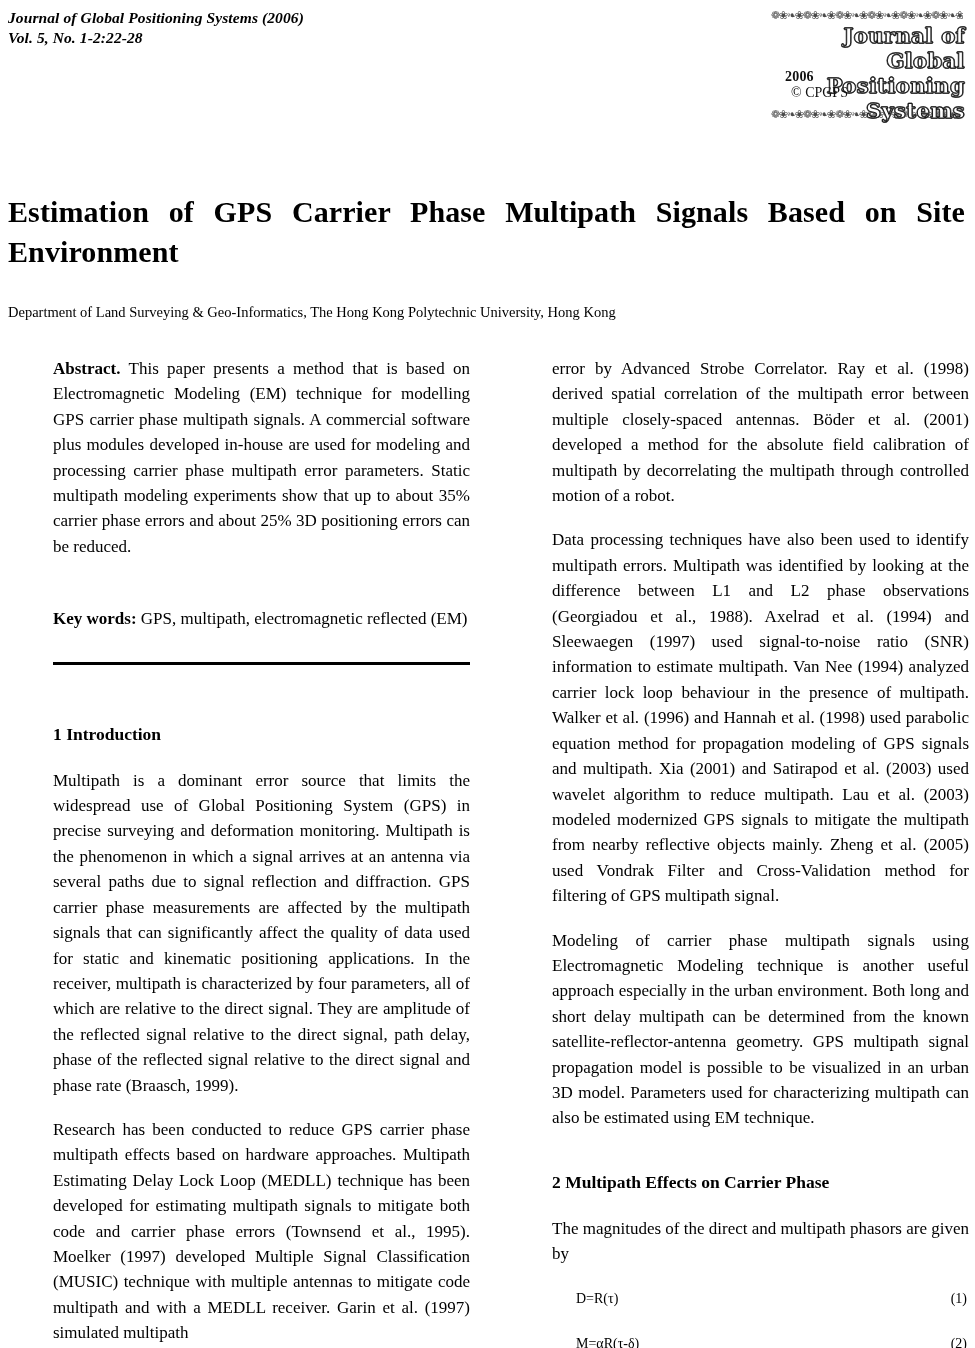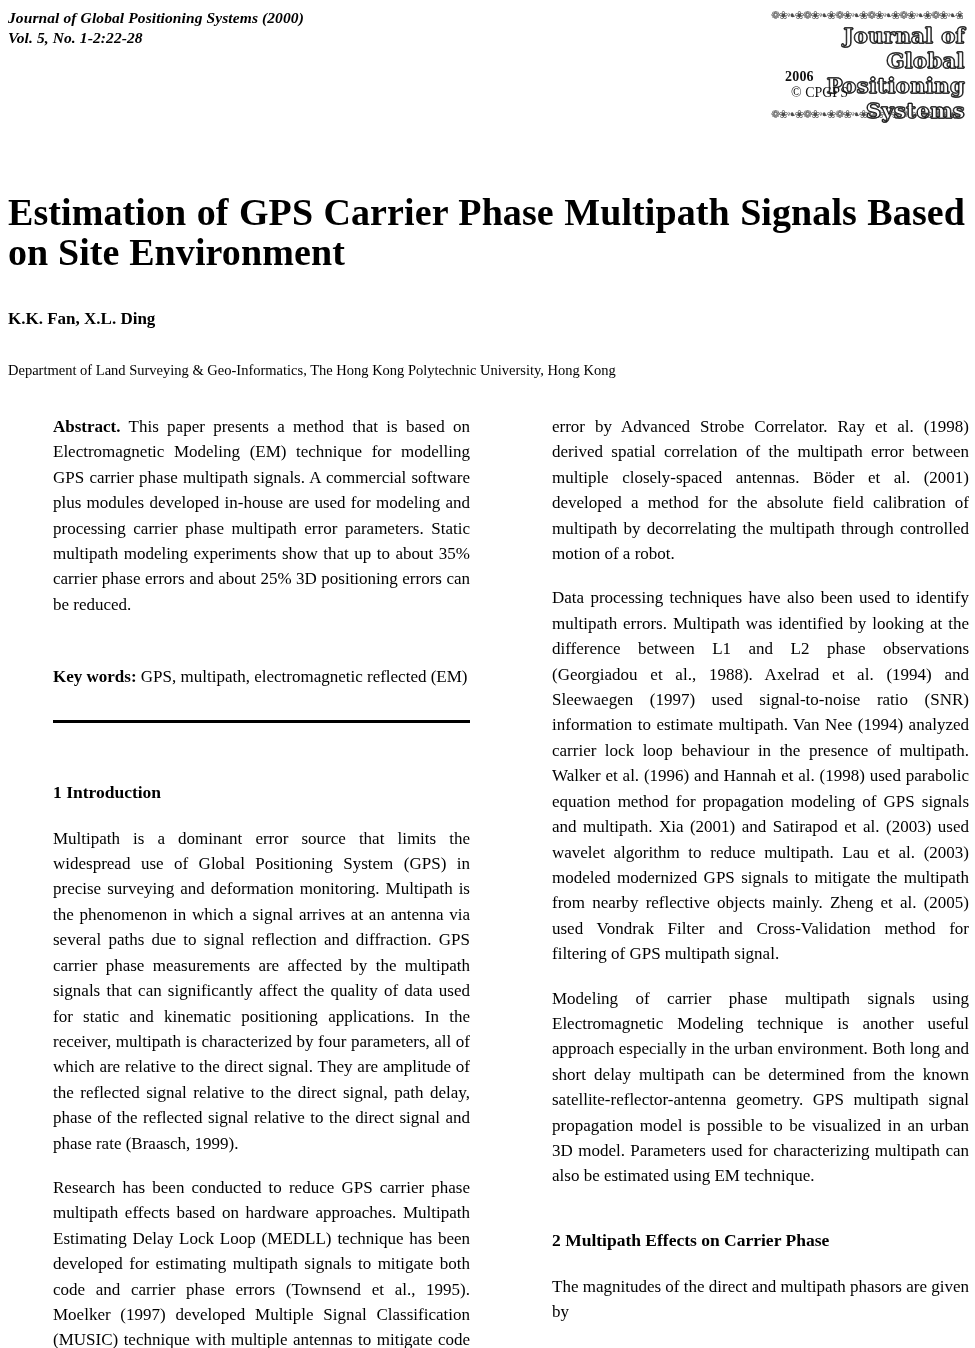--- a/index.html
+++ b/index.html
@@ -89,21 +89,21 @@
     color: #111;
   }
   .logo-copy .yr { display:block; font-weight: bold; letter-spacing: 0.2px;}
   .logo-copy .cp { display:block; padding-left: 6px;}
 
   
   .doc-title {
     margin: 44px 4px 0 2px;
     font-family: "Liberation Serif", "DejaVu Serif", serif;
     font-weight: bold;
-    font-size: 38px;
+    font-size: 30px;
     line-height: 40px;
     text-align: justify;
     text-align-last: left;
     letter-spacing: 0.1px;
   }
   .authors {
     margin: 36px 2px 0 2px;
     font-weight: bold;
     font-size: 17px;
     line-height: 22px;
@@ -166,39 +166,38 @@
   .spacer-28 { height: 28px; }
 </style>
 </head>
 <body>
 
 <div class="page">
 
   <div class="masthead">
 
     <div class="journal-ref">
-      <div>Journal of Global Positioning Systems (2000)</div>
+      <div>Journal of Global Positioning Systems (2006)</div>
       <div>Vol. 5, No. 1-2:22-28</div>
     </div>
 
     <div class="logo">
       <div class="logo-orn">❁❀❧❀❁❀❧❀❁❀❧❀❁❀❧❀❁❀❧❀❁❀❧❀❁❀❧❀❁❀❧❀❁❀❧❀❁</div>
       <div class="logo-body">
         <div class="logo-title">Journal of Global Positioning Systems</div>
         <div class="logo-copy">
           <span class="yr">2006</span>
           <span class="cp">© CPGPS</span>
         </div>
       </div>
       <div class="logo-orn">❁❀❧❀❁❀❧❀❁❀❧❀❁❀❧❀❁❀❧❀❁❀❧❀❁❀❧❀❁❀❧❀❁❀❧❀❁</div>
     </div>
   </div>
 
   <h1 class="doc-title">Estimation of GPS Carrier Phase Multipath Signals Based on Site Environment</h1>
-  <div class="authors">K.K. Fan, X.L. Ding</div>
   <div class="affiliation">Department of Land Surveying &amp; Geo-Informatics, The Hong Kong Polytechnic University, Hong Kong</div>
 
   <div class="columns">
 
     <div class="col col-left">
 
       <p><b>Abstract.</b> <span>This paper presents a method that is based on Electromagnetic Modeling (EM) technique for modelling GPS carrier phase multipath signals. A commercial software plus modules developed in-house are used for modeling and processing carrier phase multipath error parameters. Static multipath modeling experiments show that up to about 35% carrier phase errors and about 25% 3D positioning errors can be reduced.</span></p>
 
       <div class="spacer-28"></div>
 

